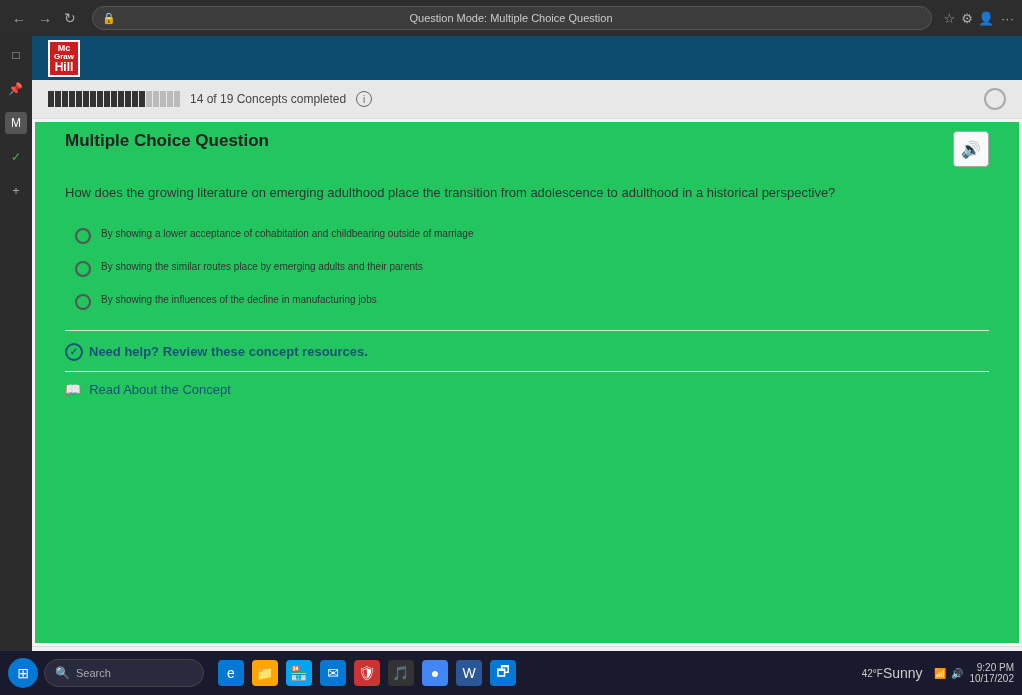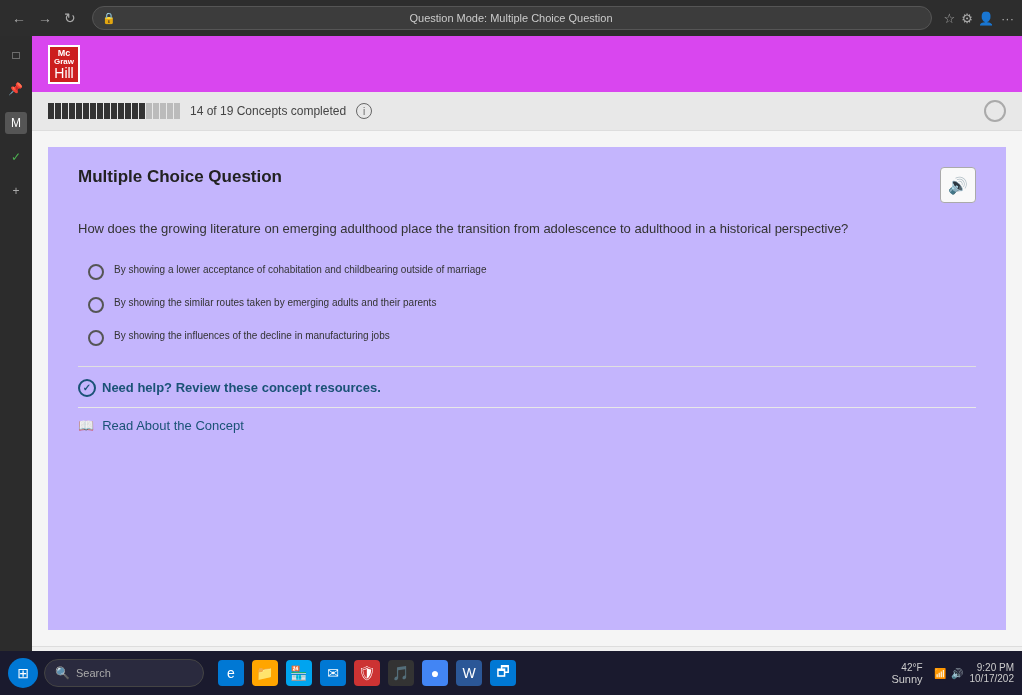--- a/index.html
+++ b/index.html
@@ -88,43 +88,43 @@
     
     .content-area {
       flex: 1;
       display: flex;
       flex-direction: column;
       overflow: hidden;
     }
 
     
     .app-header {
-      background: #d946ef;
-      height: 56px;
+      background: #0c4a6e;
+      height: 44px;
       display: flex;
       align-items: center;
       justify-content: space-between;
       padding: 0 16px;
     }
     .logo-area {
       display: flex;
       align-items: center;
     }
     .logo-box {
       background: #cc1e1e;
       border: 2px solid #fff;
       padding: 2px 4px;
       display: flex;
       flex-direction: column;
       align-items: center;
       line-height: 1;
     }
     .logo-text-mc { color: #fff; font-size: 9px; font-weight: bold; }
     .logo-text-graw { color: #fff; font-size: 8px; font-weight: bold; }
-    .logo-text-hill { color: #fff; font-size: 14px; font-weight: normal; }
+    .logo-text-hill { color: #fff; font-size: 12px; font-weight: bold; }
     .exit-btn {
       background: transparent;
       border: 1.5px solid #fff;
       color: #fff;
       padding: 5px 14px;
       font-size: 13px;
       cursor: pointer;
       border-radius: 2px;
       display: flex;
       align-items: center;
@@ -175,23 +175,23 @@
     .progress-circle {
       width: 22px;
       height: 22px;
       border: 2px solid #aaa;
       border-radius: 50%;
     }
 
     
     .question-area {
       flex: 1;
-      background: #c4b5fd;
-      margin: 16px;
-      padding: 20px 30px;
+      background: #22c55e;
+      margin: 3px;
+      padding: 9px 30px;
       overflow-y: auto;
       position: relative;
     }
     .question-header {
       display: flex;
       align-items: flex-start;
       justify-content: space-between;
       margin-bottom: 16px;
     }
     .question-title {
@@ -386,22 +386,22 @@
     .taskbar-right {
       margin-left: auto;
       display: flex;
       align-items: center;
       gap: 6px;
       color: #ccc;
       font-size: 10px;
     }
     .taskbar-weather {
       display: flex;
-      flex-direction: column;
-      align-items: flex-end;
+      flex-direction: row;
+      align-items: center;
       margin-right: 6px;
     }
     .taskbar-system {
       display: flex;
       align-items: center;
       gap: 4px;
     }
     .time-date {
       display: flex;
       flex-direction: column;
@@ -488,21 +488,21 @@
       </div>
       <p class="question-text">How does the growing literature on emerging adulthood place the transition from adolescence to adulthood in a historical perspective?</p>
 
       <div class="answer-options">
         <div class="answer-option">
           <div class="radio-circle"></div>
           <span class="option-text">By showing a lower acceptance of cohabitation and childbearing outside of marriage</span>
         </div>
         <div class="answer-option">
           <div class="radio-circle"></div>
-          <span class="option-text">By showing the similar routes taken by emerging adults and their parents</span>
+          <span class="option-text">By showing the similar routes place by emerging adults and their parents</span>
         </div>
         <div class="answer-option">
           <div class="radio-circle"></div>
           <span class="option-text">By showing the influences of the decline in manufacturing jobs</span>
         </div>
       </div>
 
       <div class="help-section">
         <div class="help-toggle">
           <div class="help-icon">✓</div>
@@ -548,21 +548,21 @@
     <div class="taskbar-icon" style="background:#0078d4;color:white;">✉</div>
     <div class="taskbar-icon" style="background:#cc3333;color:white;">🛡</div>
     <div class="taskbar-icon" style="background:#333;color:white;">🎵</div>
     <div class="taskbar-icon" style="background:#4285f4;color:white;">●</div>
     <div class="taskbar-icon" style="background:#2b5797;color:white;">W</div>
     <div class="taskbar-icon" style="background:#0078d4;color:white;">🗗</div>
   </div>
   <div class="taskbar-right">
     <div class="taskbar-weather">
       <span>42°F</span>
-      <span style="font-size:11px;">Sunny</span>
+      <span style="font-size:14px;">Sunny</span>
     </div>
     <div class="taskbar-system">
       <span>📶</span>
       <span>🔊</span>
     </div>
     <div class="time-date">
       <span>9:20 PM</span>
       <span>10/17/202</span>
     </div>
   </div>

